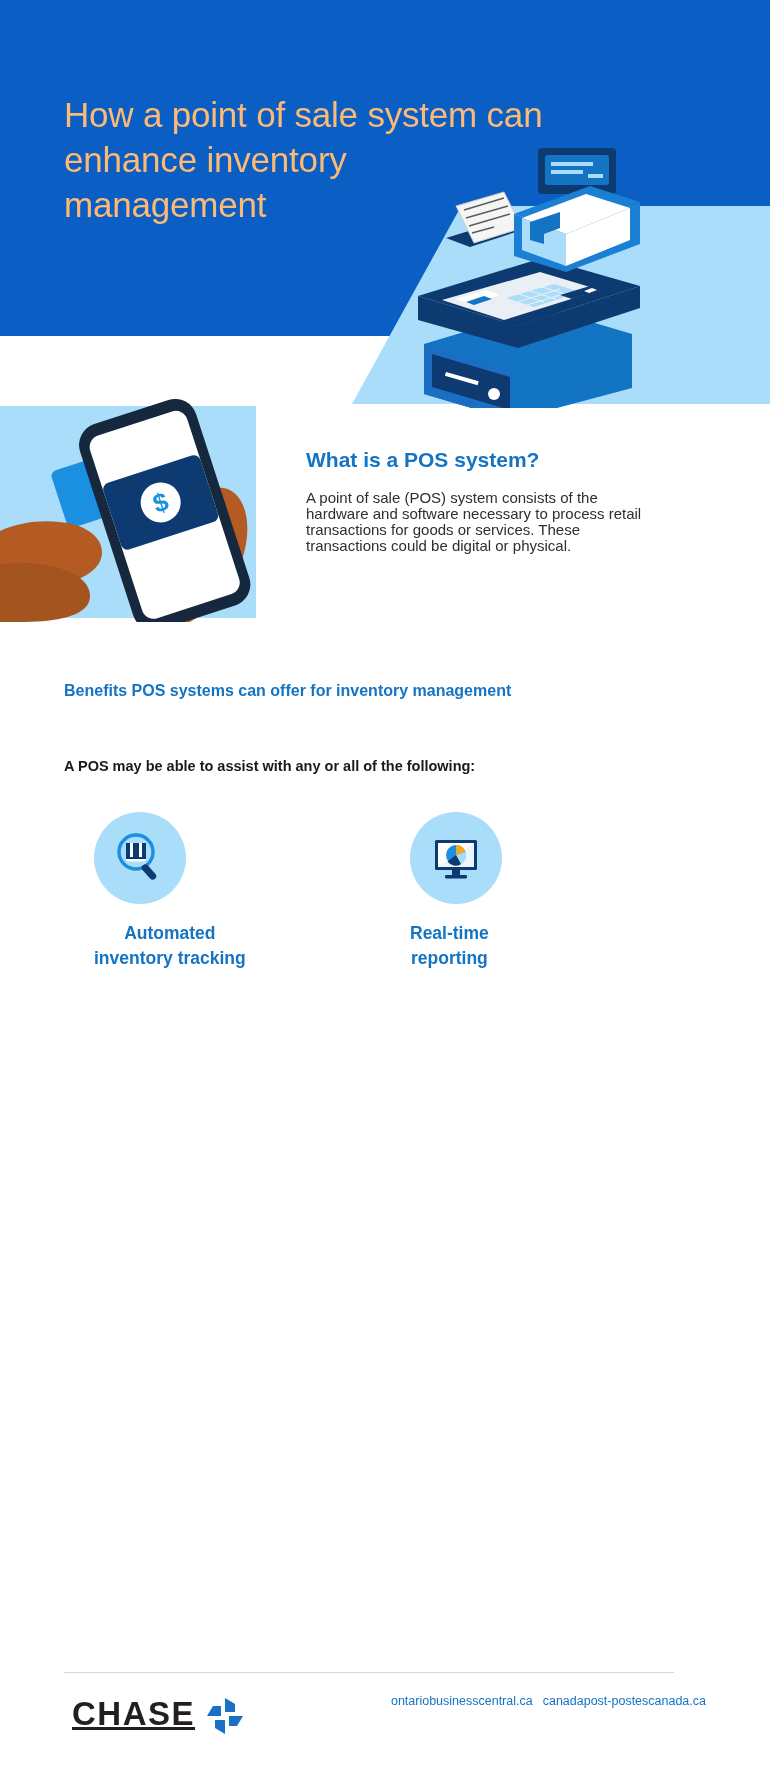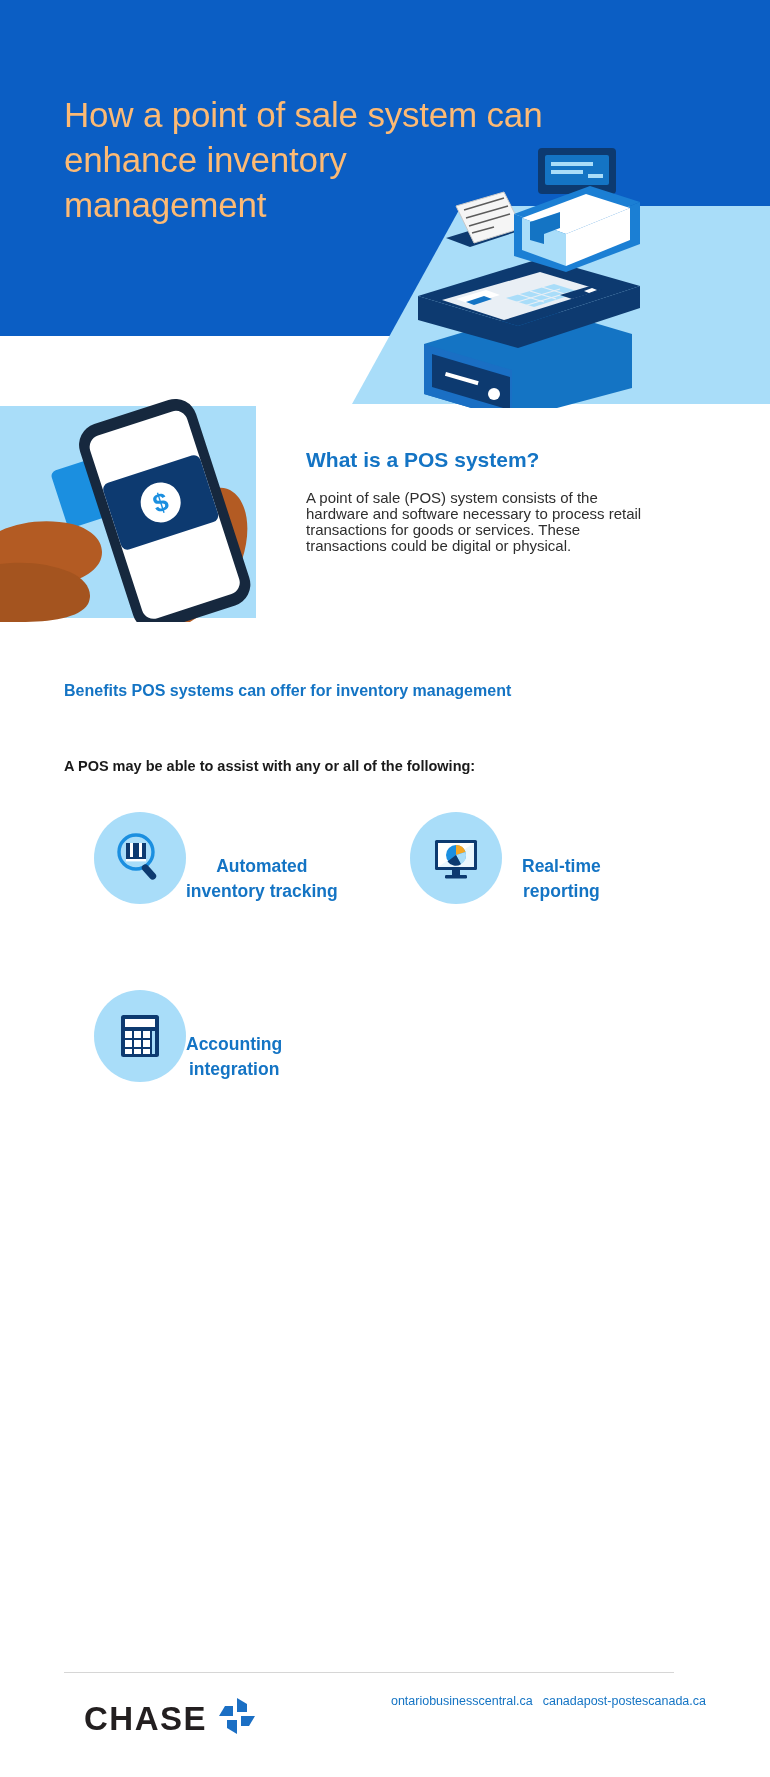--- a/index.html
+++ b/index.html
@@ -56,40 +56,40 @@
   .benefits-sub {
     position:absolute; left:64px; top:756px; width:520px; z-index:4;
     color:#1a1a1a; font-size:14.5px; font-weight:bold; line-height:20px;
   }
 
   
   .grid {
     position:absolute; left:64px; top:812px; width:642px; z-index:4;
   }
   .grid-row { display:flex; }
-  .cell { width:288px; display:flex; align-items:flex-end; }
+  .cell { width:288px; display:flex; flex-direction:column; align-items:flex-start; }
   .cell.colA { margin-left:30px; }
-  .cell.colB { margin-left:28px;gap:20px; }
+  .cell.colB { margin-left:28px; }
   .bubble {
     width:92px; height:92px; border-radius:50%;
     background:#a9ddf9; display:flex; align-items:center; justify-content:center;
   }
   .cell-label {
     margin-top:17px; text-align:center;
     color:#1474c4; font-size:17.5px; font-weight:bold; line-height:25px;
     white-space:pre-line;
   }
   .row-gap { height:43px; }
 
   
   .divider {
     position:absolute; left:64px; top:1672px; width:610px; height:1px;
     background:#d6d6d6; z-index:4;
   }
-  .chase-logo { position:absolute; left:84px; top:1697px; display:flex; align-items:center; z-index:5; }
+  .chase-logo { position:absolute; left:72px; top:1697px; display:flex; z-index:5;text-decoration:underline; }
   .chase-word {
     font-family:"Liberation Sans", sans-serif;
     font-size:33px; font-weight:bold; color:#231f20;
     letter-spacing:1.5px; line-height:33px;
   }
   .chase-mark { margin-left:11px; }
 
   .sources {
     position:absolute; right:64px; top:1690px; width:420px; text-align:right; z-index:5;
   }
@@ -233,42 +233,20 @@
 
   <div class="row-gap"></div>
 
   <div class="grid-row">
 
   </div>
 
   <div class="row-gap"></div>
 
   <div class="grid-row">
-    <div class="cell colA">
-      <div class="bubble">
-        <svg width="56" height="56" viewBox="0 0 56 56">
-          <rect x="9" y="7" width="38" height="42" rx="2.5" fill="#0d3a70"></rect>
-          <rect x="13" y="11" width="30" height="8" fill="#ffffff"></rect>
-          <g fill="#ffffff">
-            <rect x="13" y="23" width="7" height="7"></rect>
-              <rect x="22" y="23" width="7" height="7"></rect>
-              <rect x="31" y="23" width="7" height="7"></rect>
-            <rect x="13" y="32" width="7" height="7"></rect>
-              <rect x="22" y="32" width="7" height="7"></rect>
-              <rect x="31" y="32" width="7" height="7"></rect>
-            <rect x="13" y="41" width="7" height="5"></rect>
-              <rect x="22" y="41" width="7" height="5"></rect>
-              <rect x="31" y="41" width="7" height="5"></rect>
-          </g>
-          <rect x="40" y="23" width="3" height="23" fill="#a9ddf9"></rect>
-        </svg>
-      </div>
-      <div class="cell-label">Accounting
-integration</div>
-    </div>
 
   </div>
 </div>
 
 <div class="divider"></div>
 
 <div class="chase-logo">
   <div class="chase-word">CHASE</div>
   <div class="chase-mark">
     <svg width="38" height="38" viewBox="0 0 38 38">

